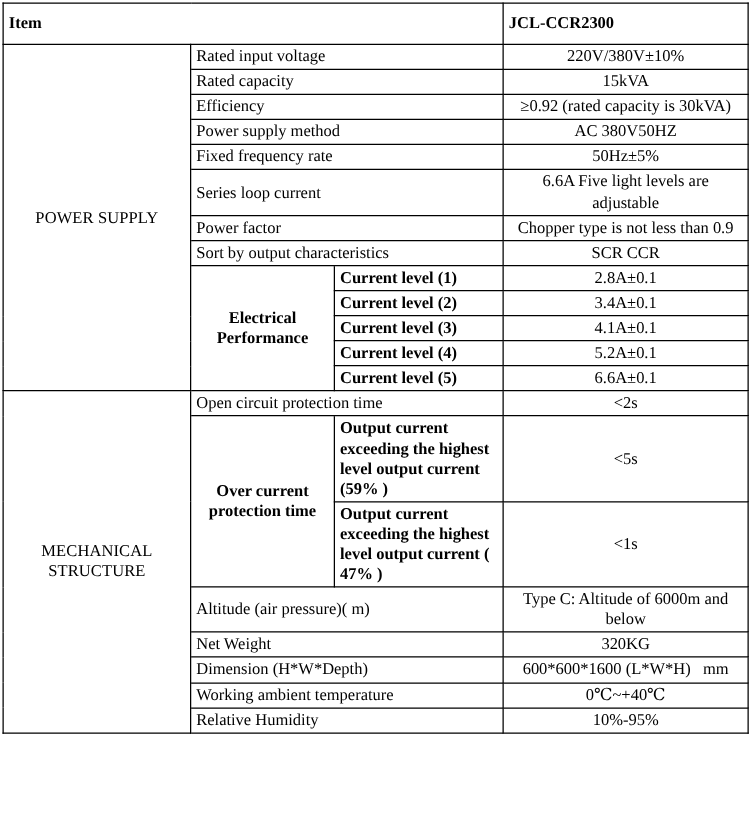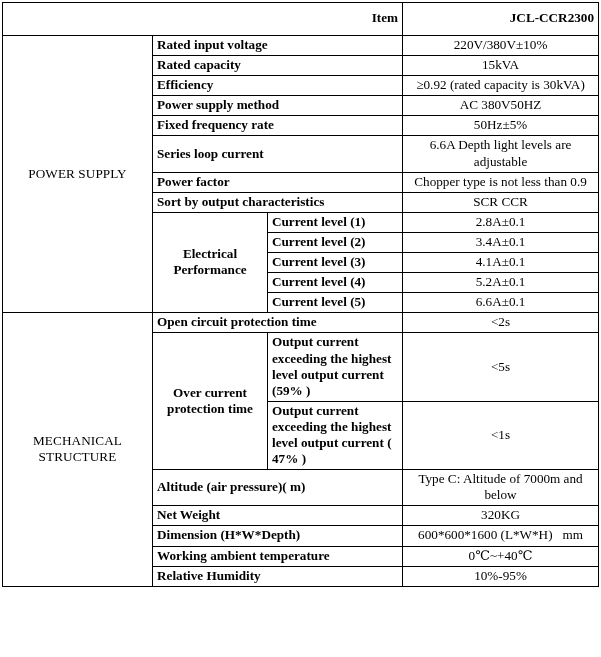--- a/index.html
+++ b/index.html
@@ -36,36 +36,36 @@
     word-wrap: break-word;
     overflow-wrap: break-word;
   }
   
   .c-section { width: 150px; }
   .c-item    { width: 115px; }
   .c-sub     { width: 135px; }
   .c-value   { width: 196px; }
 
   .hdr {
-    text-align: right;
+    text-align: left;
     font-weight: bold;
     font-size: 13.6px;
     height: 29px;
     font-family: Liberation Serif, serif;
   }
   .section-label {
     text-align: center;
     font-weight: normal;
     font-size: 13.6px;
     letter-spacing: 0.1px;
     vertical-align: middle;
   }
   .item-label {
     text-align: left;
-    font-weight: bold;
+    font-weight: normal;
   }
   .value {
     text-align: center;
     font-weight: normal;
   }
   .sub-label {
     text-align: left;
     font-weight: bold;
     margin-top: 28px;
   }
@@ -110,21 +110,21 @@
       <tr>
         <td class="item-label" colspan="2">Power supply method</td>
         <td class="value">AC 380V50HZ</td>
       </tr>
       <tr>
         <td class="item-label" colspan="2">Fixed frequency rate</td>
         <td class="value">50Hz±5%</td>
       </tr>
       <tr>
         <td class="item-label tall" colspan="2">Series loop current</td>
-        <td class="value tall">6.6A Depth light levels are adjustable</td>
+        <td class="value tall">6.6A Five light levels are adjustable</td>
       </tr>
       <tr>
         <td class="item-label tall" colspan="2">Power factor</td>
         <td class="value tall">Chopper type is not less than 0.9</td>
       </tr>
       <tr>
         <td class="item-label" colspan="2">Sort by output characteristics</td>
         <td class="value">SCR CCR</td>
       </tr>
 
@@ -159,21 +159,21 @@
         <td class="group-label" rowspan="2">Over current protection time</td>
         <td class="sub-label tall">Output current exceeding the highest level output current (59% )</td>
         <td class="value">&lt;5s</td>
       </tr>
       <tr>
         <td class="sub-label tall">Output current exceeding the highest level output current ( 47% )</td>
         <td class="value">&lt;1s</td>
       </tr>
       <tr>
         <td class="item-label tall" colspan="2">Altitude (air pressure)( m)</td>
-        <td class="value tall">Type C: Altitude of 7000m and below</td>
+        <td class="value tall">Type C: Altitude of 6000m and below</td>
       </tr>
       <tr>
         <td class="item-label" colspan="2">Net Weight</td>
         <td class="value">320KG</td>
       </tr>
       <tr>
         <td class="item-label tall" colspan="2">Dimension (H*W*Depth)</td>
         <td class="value tall">600*600*1600 (L*W*H)  mm</td>
       </tr>
       <tr>

